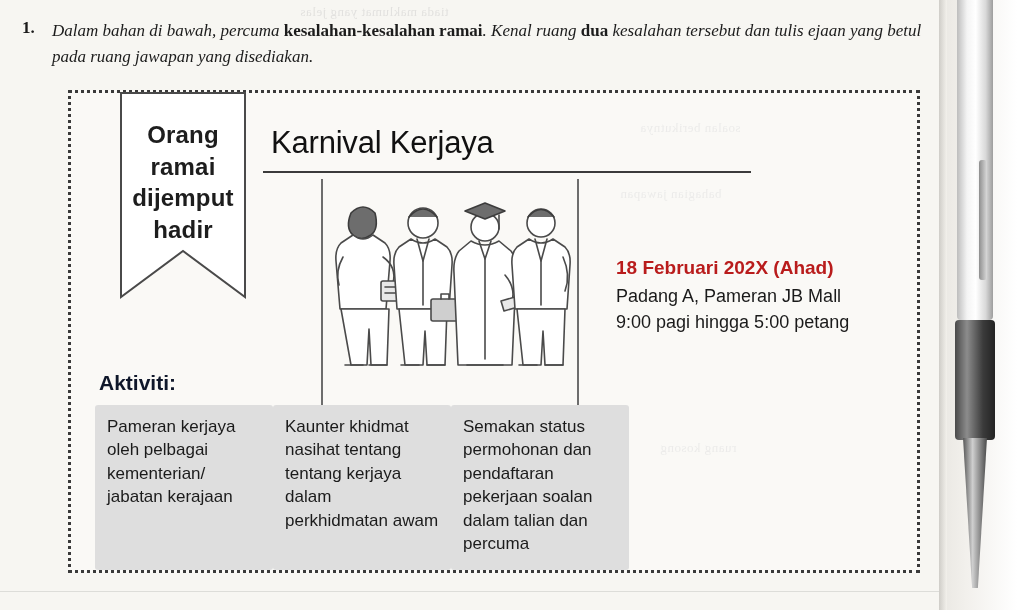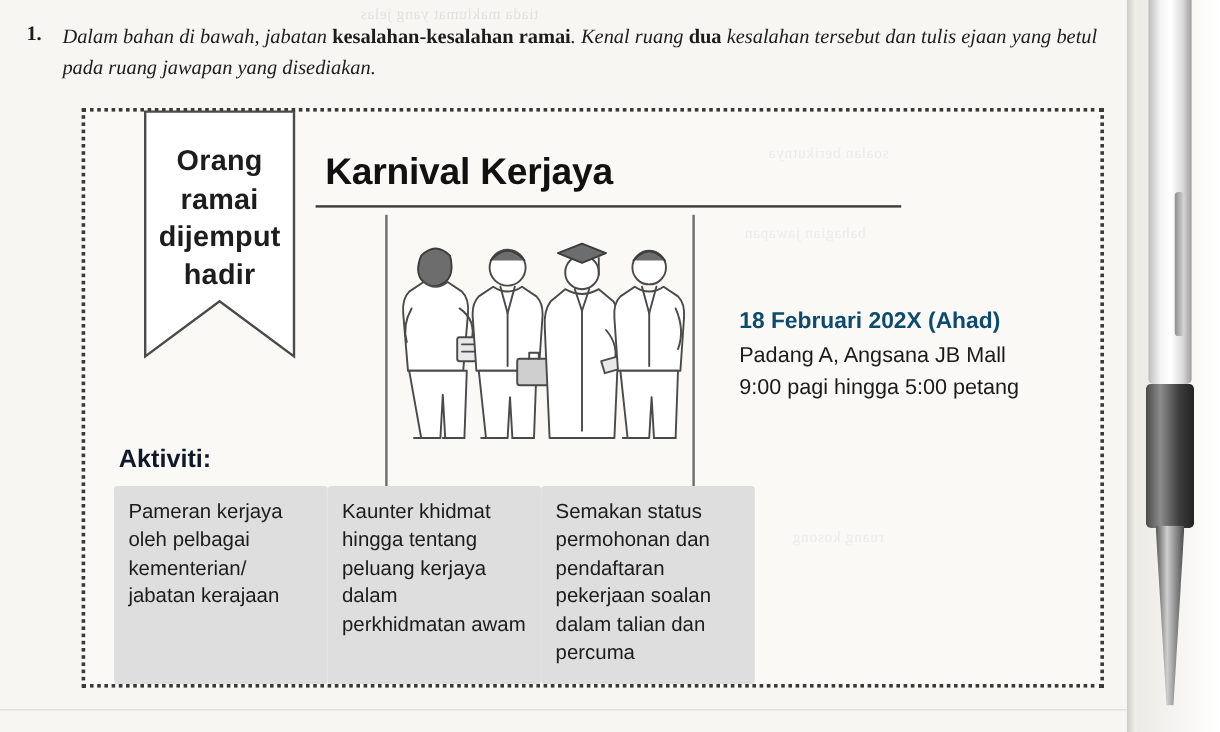--- a/index.html
+++ b/index.html
@@ -90,21 +90,21 @@
     color: #1d1d1d;
     letter-spacing: 0.2px;
   }
 
   
   .title {
     position: absolute;
     left: 200px;
     top: 32px;
     font-size: 31px;
-    font-weight: bold;
+    font-weight: normal;
     color: #111;
     letter-spacing: -0.2px;
   }
   .title-rule {
     position: absolute;
     left: 192px;
     top: 78px;
     width: 488px;
     height: 2px;
     background: #3b3b3b;
@@ -125,21 +125,21 @@
   
   .details {
     position: absolute;
     left: 545px;
     top: 164px;
     width: 300px;
   }
   .details .date {
     font-size: 19px;
     font-weight: bold;
-    color: #0c4a6e;
+    color: #b91c1c;
     margin-bottom: 4px;
   }
   .details .line {
     font-size: 18px;
     color: #1a1a1a;
     line-height: 1.45;
   }
 
   
   .aktiviti-label {
@@ -236,21 +236,21 @@
 <body>
 
 <div class="bleed" style="left:300px; top:4px;">tiada maklumat yang jelas</div>
 <div class="bleed" style="left:640px; top:120px;">soalan berikutnya</div>
 <div class="bleed" style="left:620px; top:186px;">bahagian jawapan</div>
 <div class="bleed" style="left:660px; top:440px;">ruang kosong</div>
 
 <div class="qwrap">
   <span class="qnum">1.</span>
   <div class="qtext">
-    <span>Dalam bahan di bawah, jabatan </span><b>kesalahan-kesalahan ramai</b><span>. Kenal ruang </span><b>dua</b><span> kesalahan tersebut dan tulis ejaan yang betul pada ruang jawapan yang disediakan.</span>
+    <span>Dalam bahan di bawah, percuma </span><b>kesalahan-kesalahan ramai</b><span>. Kenal ruang </span><b>dua</b><span> kesalahan tersebut dan tulis ejaan yang betul pada ruang jawapan yang disediakan.</span>
   </div>
 </div>
 
 <div class="poster">
 
   <div class="ribbon">
     <svg width="128" height="208" viewBox="0 0 128 208">
       <path d="M2 2 H126 V206 L64 160 L2 206 Z" fill="#ffffff" stroke="#4a4a4a" stroke-width="2"></path>
     </svg>
     <div class="ribbon-text">Orang ramai dijemput hadir</div>
@@ -307,28 +307,28 @@
           <path d="M8 130 h48 l-2 56 h-18 l-2 -34 -2 34 h-18 Z" fill="#ffffff"></path>
           <path d="M10 186 h18 M36 186 h18"></path>
           <path d="M54 78 q8 18 2 34"></path>
         </g>
       </g>
     </svg>
   </div>
 
   <div class="details">
     <div class="date">18 Februari 202X (Ahad)</div>
-    <div class="line">Padang A, Angsana JB Mall</div>
+    <div class="line">Padang A, Pameran JB Mall</div>
     <div class="line">9:00 pagi hingga 5:00 petang</div>
   </div>
 
   <div class="aktiviti-label">Aktiviti:</div>
   <div class="cards">
     <div class="card">Pameran kerjaya oleh pelbagai kementerian/ jabatan kerajaan</div>
-    <div class="card">Kaunter khidmat hingga tentang peluang kerjaya dalam perkhidmatan awam</div>
+    <div class="card">Kaunter khidmat nasihat tentang tentang kerjaya dalam perkhidmatan awam</div>
     <div class="card">Semakan status permohonan dan pendaftaran pekerjaan soalan dalam talian dan percuma</div>
   </div>
 </div>
 
 <div class="bottom-rule"></div>
 
 <div class="pen">
   <div class="page-edge"></div>
   <div class="pen-body"></div>
   <div class="pen-clip"></div>

